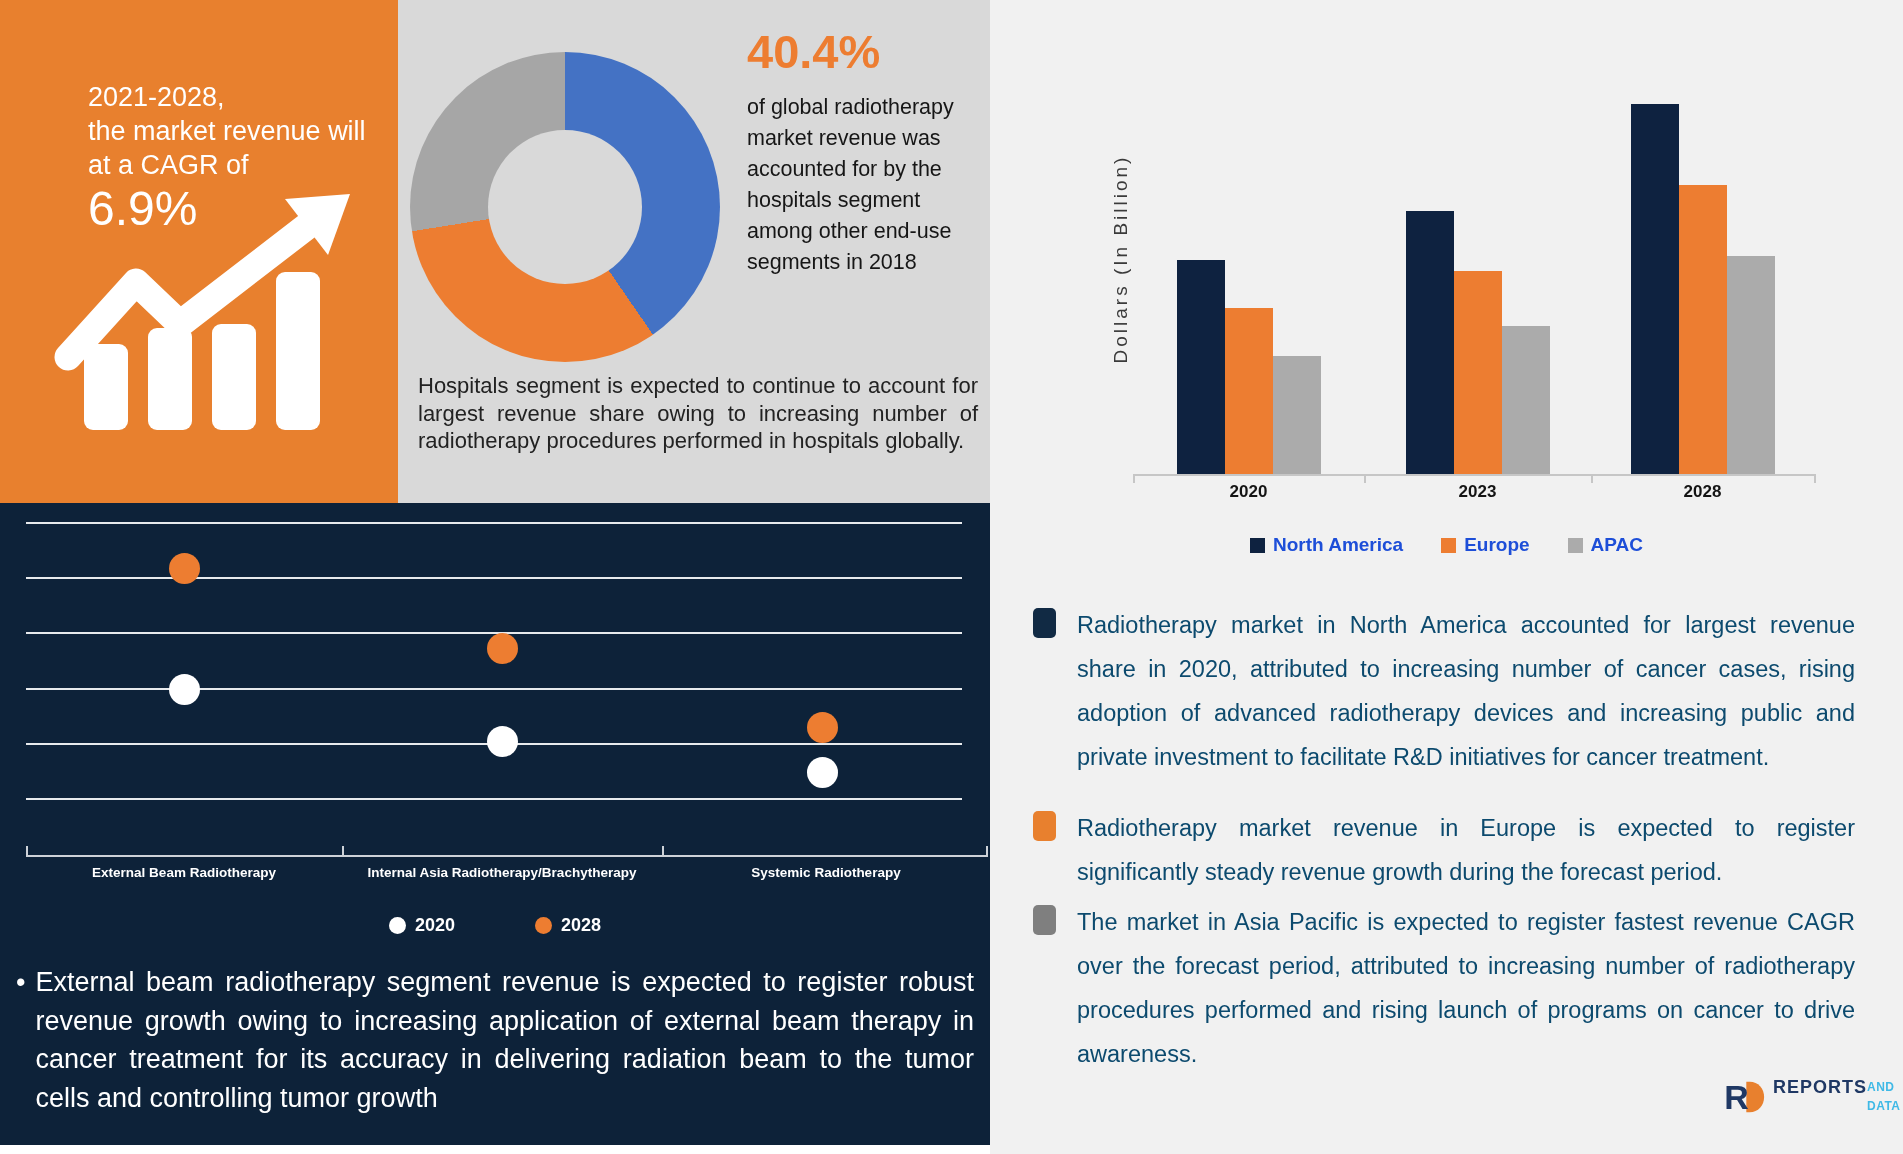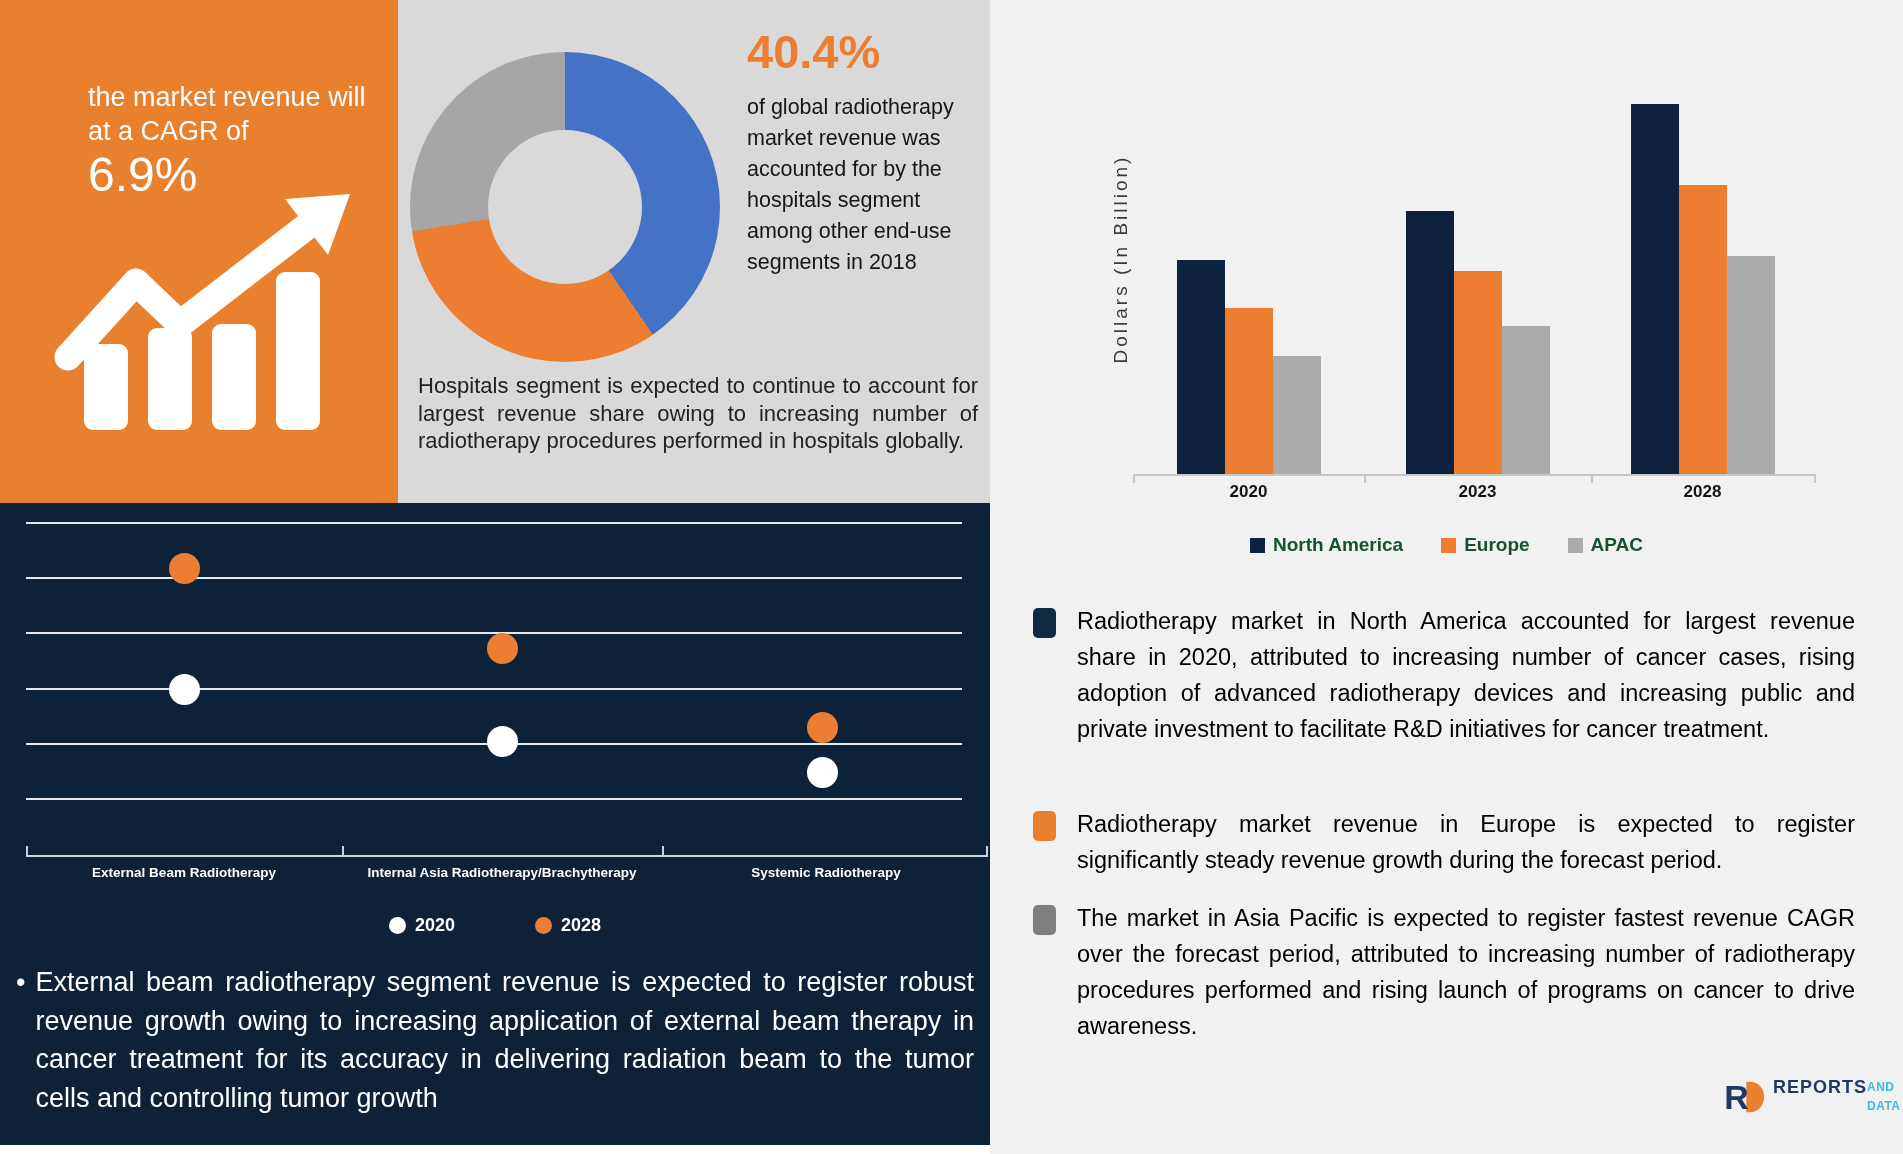--- a/index.html
+++ b/index.html
@@ -38,37 +38,38 @@
   .panel-right{left:990px;top:0;width:913px;height:1154px;background:var(--right-bg,#F1F1F1);}
   .ylab{position:absolute;left:21px;top:248px;width:220px;text-align:center;transform:rotate(-90deg);font-size:19px;letter-spacing:3px;color:#3a3a3a;}
   #barplot{position:absolute;left:0;top:0;width:913px;height:500px;}
   .bar{position:absolute;}
   .bc-axis{position:absolute;left:143px;top:474px;width:681px;height:2px;background:#C6C6C6;}
   .bc-tick{position:absolute;top:474px;width:2px;height:9px;background:#C6C6C6;}
   .year-label{position:absolute;top:482px;font-size:17px;font-weight:bold;color:#141414;text-align:center;}
   .bar-legend{position:absolute;left:0;top:534px;width:913px;display:flex;justify-content:center;gap:38px;}
   .blg-item{display:flex;align-items:center;gap:8px;}
   .blg-sq{width:15px;height:15px;}
-  .blg-label{font-size:19px;font-weight:bold;color:#14532d;}
+  .blg-label{font-size:19px;font-weight:bold;color:#1d4ed8;}
   .rb{position:absolute;left:43px;display:flex;}
   .rb-sq{position:absolute;left:0;top:5px;width:23px;height:30px;border-radius:5px;}
-  .rb p{margin:0;position:absolute;left:44px;top:0;width:778px;font-size:23.5px;line-height:36px;color:#000000;text-align:justify;}
+  .rb p{margin:0;position:absolute;left:44px;top:0;width:778px;font-size:23.5px;line-height:44px;color:#0c4a6e;text-align:justify;}
   .logo{position:absolute;left:736px;top:1078px;display:flex;align-items:center;gap:8px;}
   .logo-text{display:flex;flex-direction:row;line-height:19px;}
   .logo-l1{font-size:18px;font-weight:bold;letter-spacing:1px;color:var(--logo-navy,#1F3864);}
   .logo-l2{font-size:12px;font-weight:bold;letter-spacing:.5px;color:var(--logo-cyan,#3FB9E6);}
   .bottom-strip{position:absolute;left:0;top:1145px;width:990px;height:9px;background:#fff;}
 </style>
 </head>
 <body>
 
 <div class="page">
 
   <section class="panel-orange">
     <div class="op-text">
+      <div class="op-line">2021-2028,</div>
       <div class="op-line">the market revenue will</div>
       <div class="op-line">at a CAGR of</div>
       <div class="op-cagr">6.9%</div>
     </div>
     <svg class="growth-icon" width="310" height="244" viewBox="0 0 310 244">
       <rect x="32" y="152" width="44" height="86" rx="9" fill="#fff"></rect>
       <rect x="96" y="136" width="44" height="102" rx="9" fill="#fff"></rect>
       <rect x="160" y="132" width="44" height="106" rx="9" fill="#fff"></rect>
       <rect x="224" y="80" width="44" height="158" rx="9" fill="#fff"></rect>
       <polyline points="16,165 84,90 128,132 254,35" fill="none" stroke="#fff" stroke-width="27" stroke-linecap="round" stroke-linejoin="round"></polyline>

